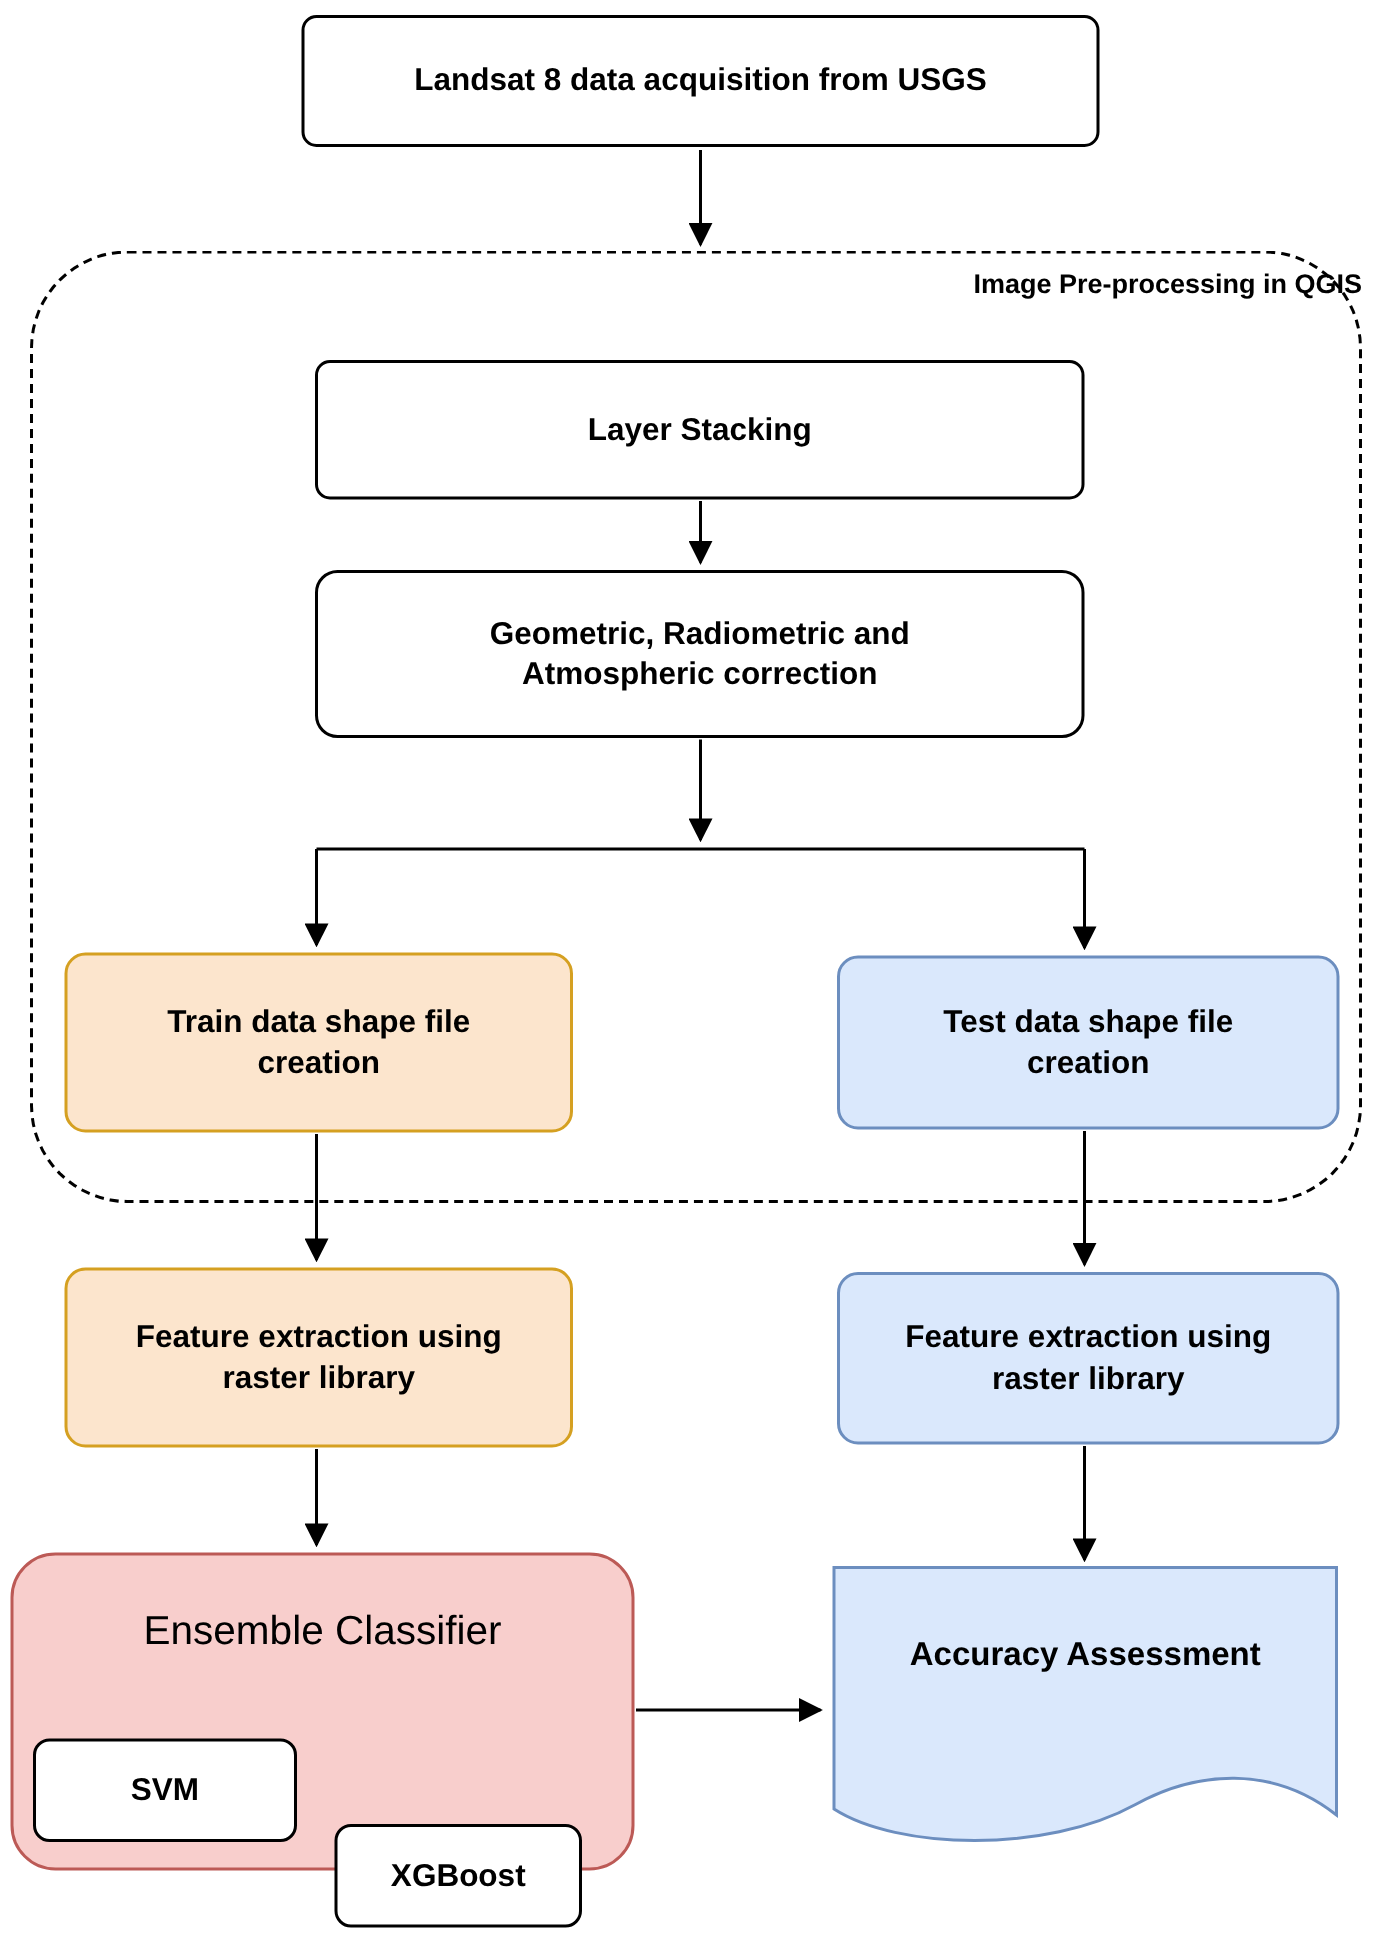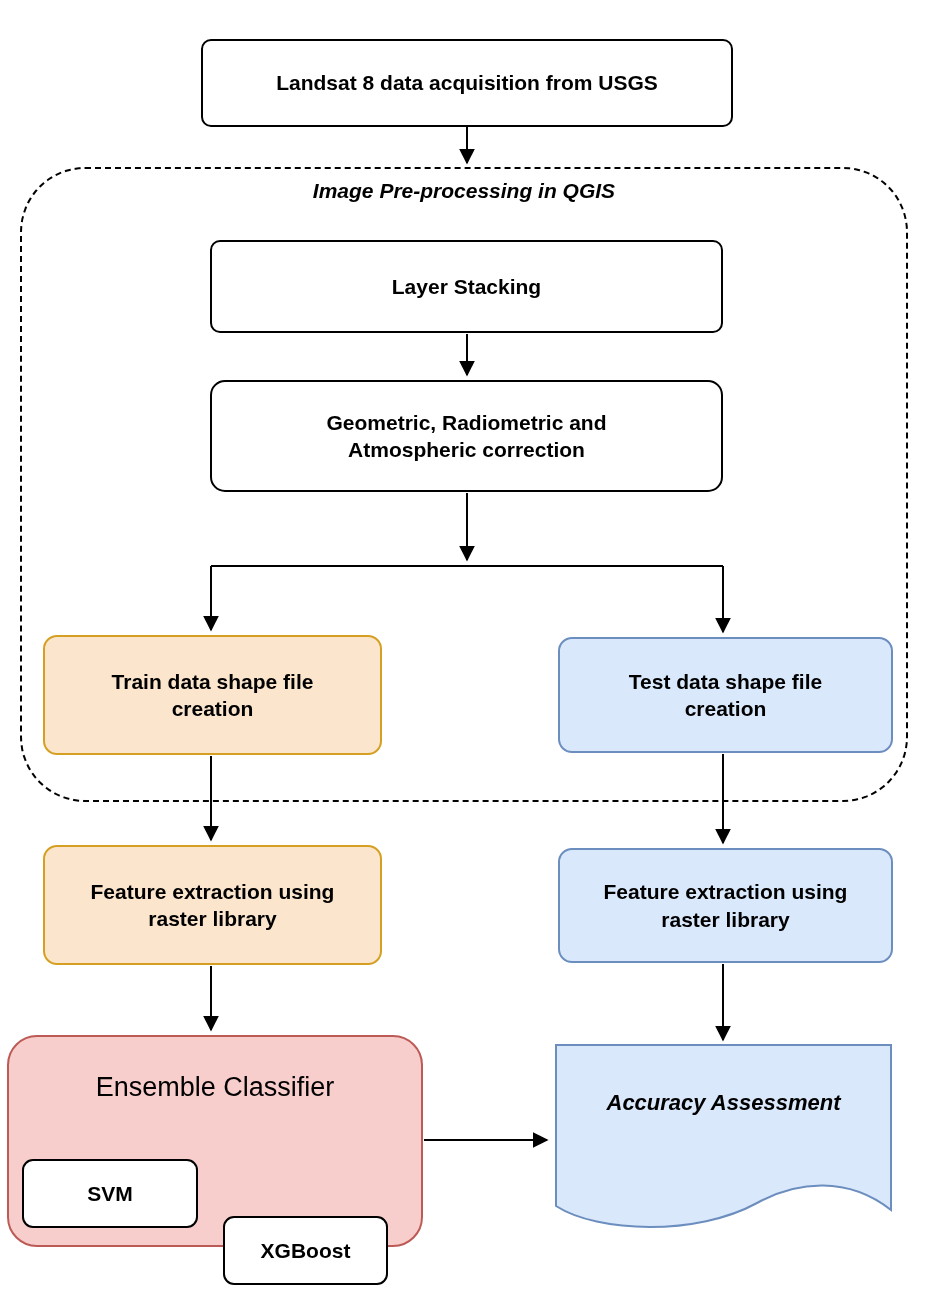--- a/index.html
+++ b/index.html
@@ -15,40 +15,40 @@
   }
   .node .inner{display:block;}
   .plain{background:#ffffff;border:2px solid #000000;border-radius:10px;font-size:21px;}
   .orange{background:#FCE5CD;border:2px solid #D5A021;border-radius:14px;font-size:21px;}
   .blue{background:#DAE8FC;border:2px solid #6C8EBF;border-radius:14px;font-size:21px;}
   .group-dashed{
     position:absolute;left:20px;top:167px;width:888px;height:635px;
     border:2px dashed #000000;border-radius:65px;box-sizing:border-box;z-index:0;
   }
   .group-title{
-    position:absolute;left:20px;top:179px;width:888px;text-align:center;
-    font-weight:700;font-size:21px;z-index:2;font-style:italic;
+    position:absolute;left:20px;top:179px;width:888px;text-align:right;
+    font-weight:700;font-size:18px;z-index:2;
   }
   .ensemble{
     position:absolute;left:7px;top:1035px;width:416px;height:212px;
     background:#F8CECC;border:2px solid #BC5A56;border-radius:30px;
     box-sizing:border-box;z-index:2;
   }
   .ensemble-title{
     position:absolute;left:7px;top:1072px;width:416px;text-align:center;
     font-weight:400;font-size:27px;z-index:3;
   }
   .subbox{
     position:absolute;display:flex;align-items:center;justify-content:center;
     background:#ffffff;border:2px solid #000000;border-radius:11px;
     font-weight:700;font-size:21px;box-sizing:border-box;z-index:3;text-align:center;margin-top:18px;
   }
   .accuracy-label{
     position:absolute;left:556px;top:1090px;width:335px;text-align:center;
-    font-weight:700;font-size:22px;z-index:3;font-style:italic;
+    font-weight:700;font-size:22px;z-index:3;
   }
 </style>
 </head>
 <body>
 
 <div class="canvas">
 
   <div class="group-dashed"></div>
 
   <svg class="overlay" viewBox="0 0 925 1300" xmlns="http://www.w3.org/2000/svg">
@@ -66,21 +66,21 @@
     <line x1="211" y1="566" x2="723" y2="566" stroke="#000000" stroke-width="2"></line>
     <line x1="211" y1="566" x2="211" y2="630" stroke="#000000" stroke-width="2" marker-end="url(#arrow)"></line>
     <line x1="723" y1="566" x2="723" y2="632" stroke="#000000" stroke-width="2" marker-end="url(#arrow)"></line>
     <line x1="211" y1="756" x2="211" y2="840" stroke="#000000" stroke-width="2" marker-end="url(#arrow)"></line>
     <line x1="723" y1="754" x2="723" y2="843" stroke="#000000" stroke-width="2" marker-end="url(#arrow)"></line>
     <line x1="211" y1="966" x2="211" y2="1030" stroke="#000000" stroke-width="2" marker-end="url(#arrow)"></line>
     <line x1="723" y1="964" x2="723" y2="1040" stroke="#000000" stroke-width="2" marker-end="url(#arrow)"></line>
     <line x1="424" y1="1140" x2="547" y2="1140" stroke="#000000" stroke-width="2" marker-end="url(#arrow)"></line>
   </svg>
 
-  <div class="node plain" style="left:201px;top:10px;width:532px;height:88px;margin-top:29px;">
+  <div class="node plain" style="left:201px;top:10px;width:532px;height:88px;">
     <span class="inner">Landsat 8 data acquisition from USGS</span>
   </div>
 
   <div class="group-title">Image Pre-processing in QGIS</div>
 
   <div class="node plain" style="left:210px;top:240px;width:513px;height:93px;text-align:right;">
     <span class="inner">Layer Stacking</span>
   </div>
 
   <div class="node plain" style="left:210px;top:380px;width:513px;height:112px;border-radius:15px;">

